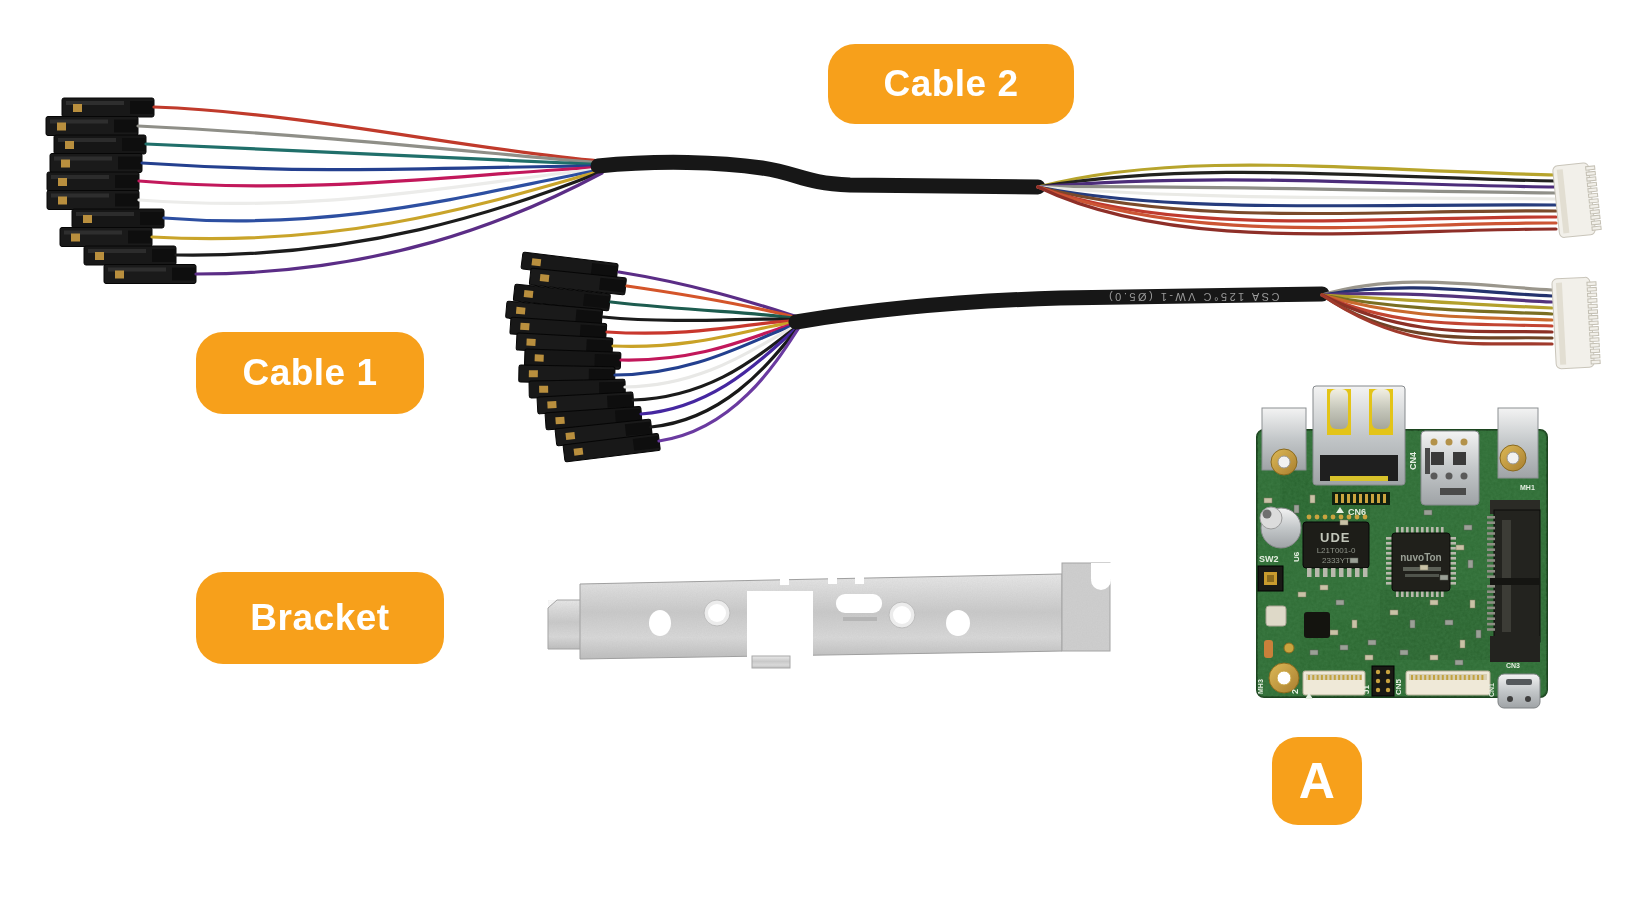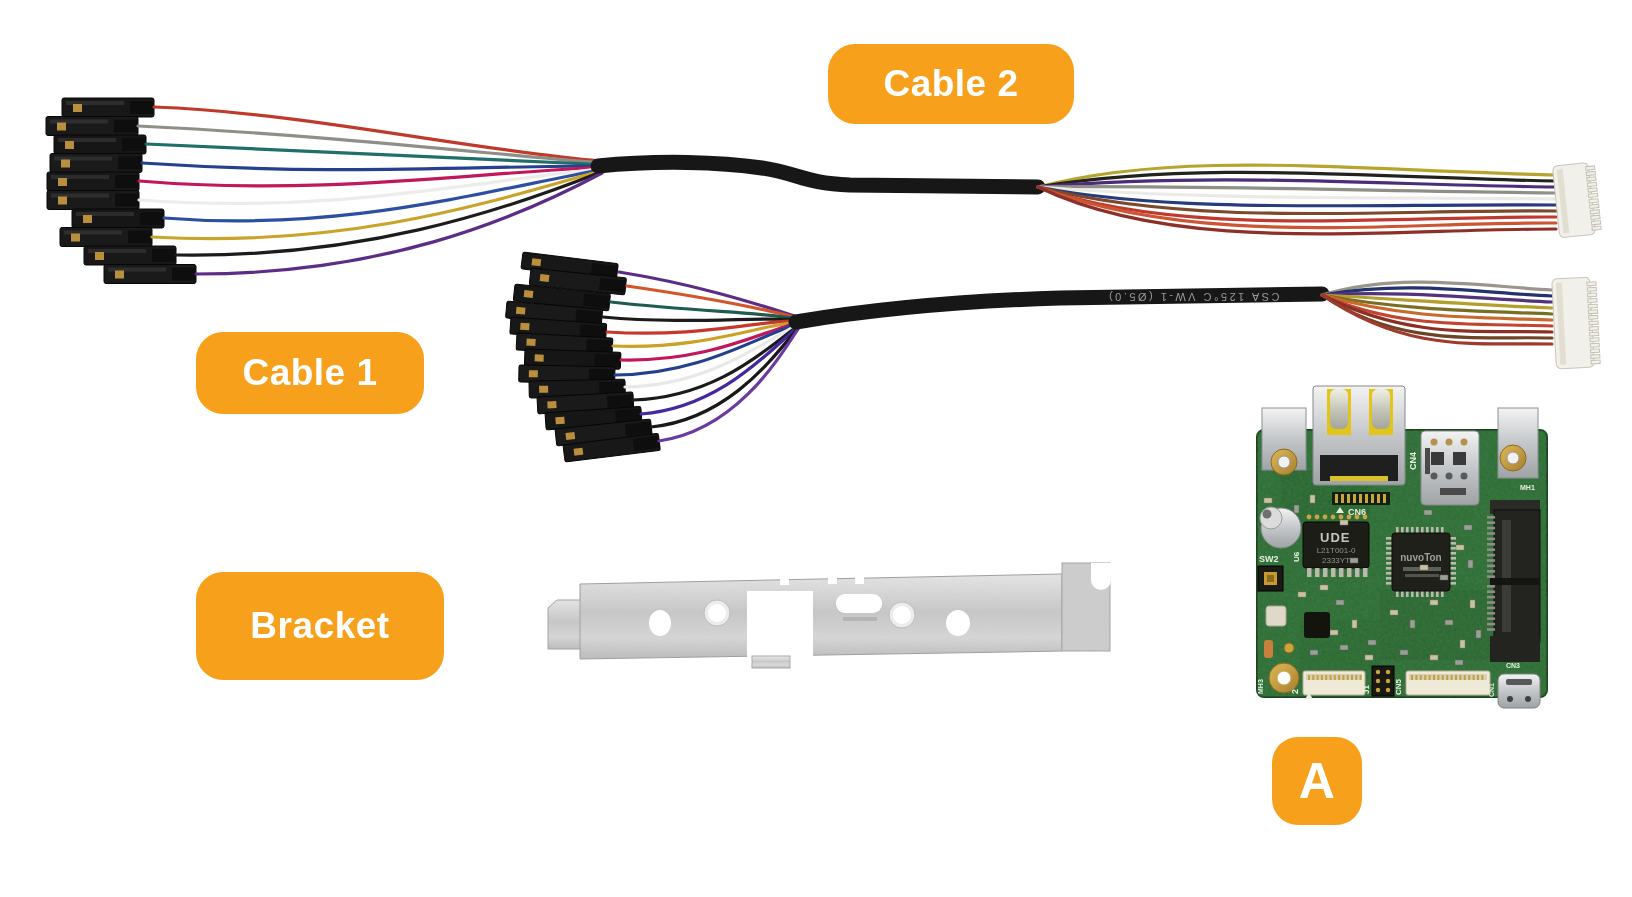--- a/index.html
+++ b/index.html
@@ -5,21 +5,21 @@
   html,body{margin:0;padding:0;background:#fff;}
   body{width:1632px;height:897px;position:relative;overflow:hidden;
        font-family:"Liberation Sans", sans-serif;}
   .stage{position:absolute;left:0;top:0;width:1632px;height:897px;}
   .callout{position:absolute;background:var(--accent,#F7A01B);color:#fff;
      display:flex;align-items:center;justify-content:center;
      border-radius:27px;font-size:37px;font-weight:700;letter-spacing:.5px;
      font-family:"Liberation Sans", sans-serif;}
   #callout-cable2{left:828px;top:44px;width:246px;height:80px;}
   #callout-cable1{left:196px;top:324px;width:228px;height:82px;margin-top:8px;}
-  #callout-bracket{left:196px;top:572px;width:248px;height:108px;}
+  #callout-bracket{left:196px;top:572px;width:248px;height:92px;}
   #callout-a{left:1272px;top:737px;width:90px;height:88px;border-radius:26px;font-size:50px;}
   svg text{font-family:"Liberation Sans", sans-serif;}
   .wire{fill:none;stroke-width:3.2;stroke-linecap:round;}
   .sleeve{fill:none;stroke:#171717;stroke-width:15;stroke-linecap:round;}
   .smd-t{fill:#c9c2a6;stroke:#7d7760;stroke-width:.5;}
   .smd-g{fill:#9aa096;stroke:#5d6158;stroke-width:.5;}
   .silk{fill:#e6efe2;font-weight:bold;}
 </style>
 </head>
 <body style="background: rgb(255, 255, 255);">

